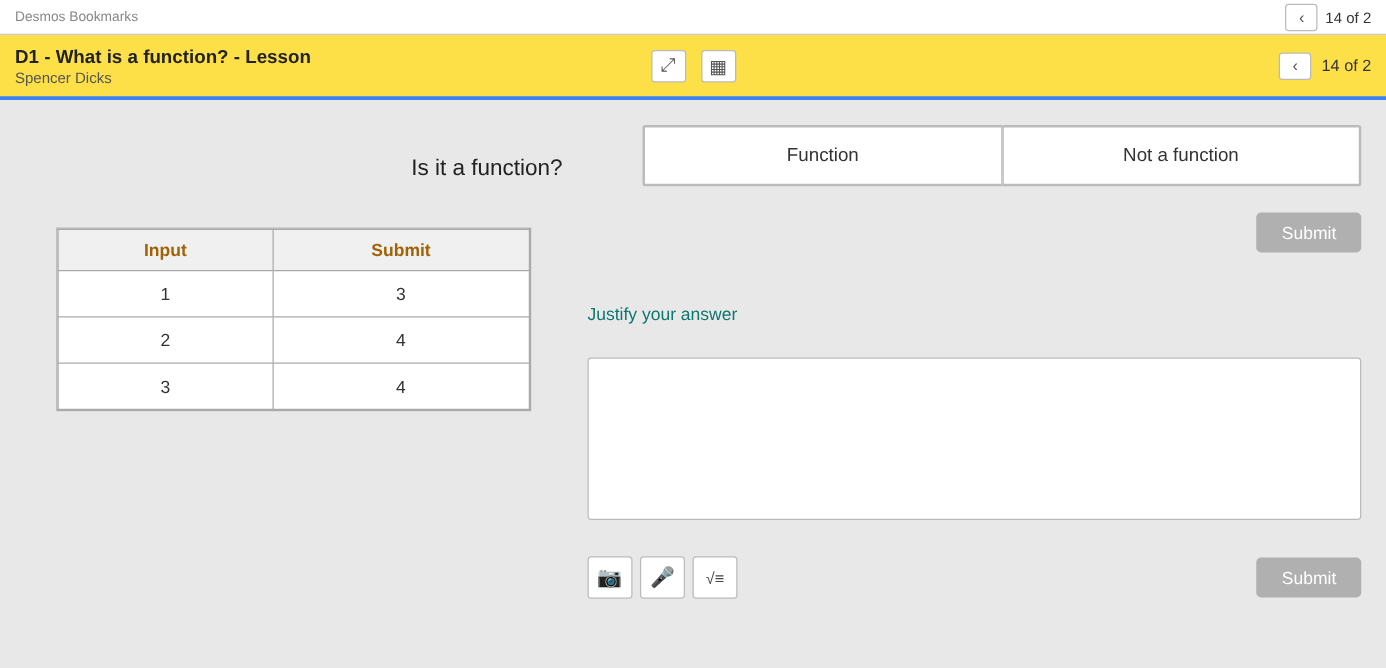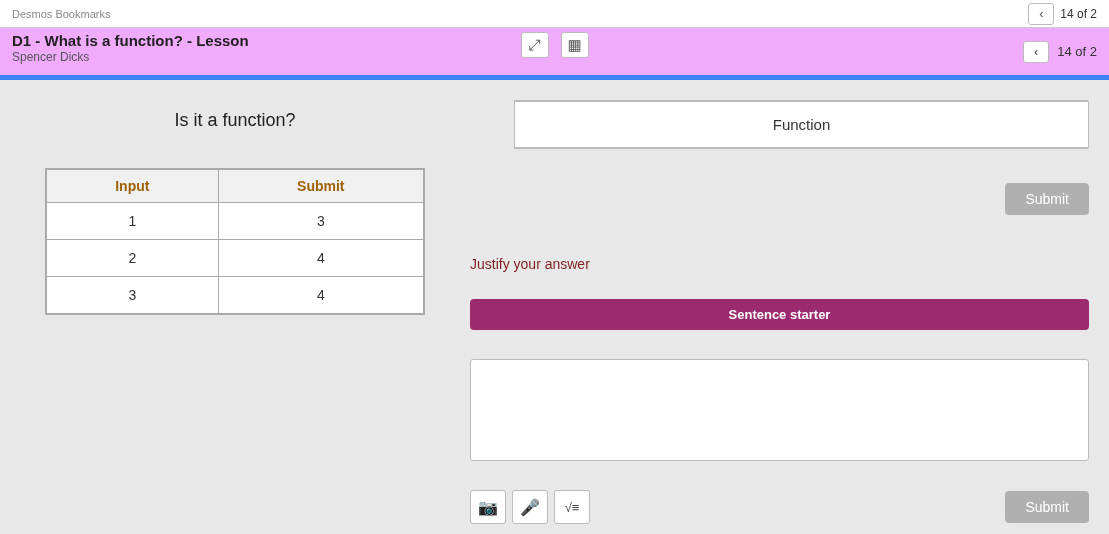--- a/index.html
+++ b/index.html
@@ -68,22 +68,23 @@
       display: flex;
       flex-direction: column;
       align-items: center;
       padding-top: 20px;
     }
     .page-question {
       font-size: 18px;
       font-weight: normal;
       color: #222;
       margin-bottom: 16px;
-      text-align: center;
+      text-align: right;
       width: 100%;
+      margin-top: 14px;
     }
     .table-container {
       width: 380px;
       border: 1px solid #aaa;
       border-collapse: collapse;
       background: #fff;
     }
     .table-container table {
       width: 100%;
       border-collapse: collapse;
@@ -136,21 +137,21 @@
       color: #fff;
       border: none;
       padding: 8px 20px;
       font-size: 14px;
       border-radius: 4px;
       cursor: pointer;
       margin-bottom: 10px;
     }
     .justify-label {
       font-size: 14px;
-      color: #7f1d1d;
+      color: #0f766e;
       margin-bottom: 6px;
     }
     .sentence-starter-btn {
       display: inline-block;
       background: #9c2a6e;
       color: #fff;
       padding: 8px 14px;
       border-radius: 4px;
       font-size: 13px;
       font-weight: 600;
@@ -195,23 +196,24 @@
       background: #b0b0b0;
       color: #fff;
       border: none;
       padding: 8px 20px;
       font-size: 14px;
       border-radius: 4px;
       cursor: pointer;
     }
     .header-row {
       display: flex;
-      background: #f0abfc;
+      align-items: center;
+      background: #fde047;
       padding: 4px 12px;
-      border-bottom: 5px solid #3b82f6;
+      border-bottom: 3px solid #3b82f6;
       height: 52px;
     }
     .lesson-info {
       flex: 1;
     }
     .center-icons {
       display: flex;
       align-items: center;
       gap: 12px;
       position: absolute;
@@ -307,31 +309,31 @@
               <td>4</td>
             </tr>
           </tbody>
       </table>
     </div>
   </div>
 
   <div class="right-panel">
     <div class="right-panel-inner">
 
-      <div style="display:flex; align-items:flex-start; gap:10px; margin-bottom:13px;padding-left:44px;">
+      <div style="display:flex; align-items:flex-start; gap:10px; margin-bottom:0;padding-left:44px;">
         <div class="choice-buttons-col">
           <button class="choice-btn">Function</button>
+          <button class="choice-btn">Not a function</button>
         </div>
       </div>
       <div style="display:flex; justify-content:flex-end; margin-bottom:10px;">
         <button class="submit-btn-top">Submit</button>
       </div>
 
       <div class="justify-label">Justify your answer</div>
-      <button class="sentence-starter-btn">Sentence starter</button>
       <textarea class="text-area-box" style=""></textarea>
       <div class="bottom-toolbar">
         <button class="toolbar-icon-btn">
           <span>📷</span>
         </button>
         <button class="toolbar-icon-btn">
           <span>🎤</span>
         </button>
         <button class="toolbar-icon-btn">
           <span style="font-size:13px;">√≡</span>

